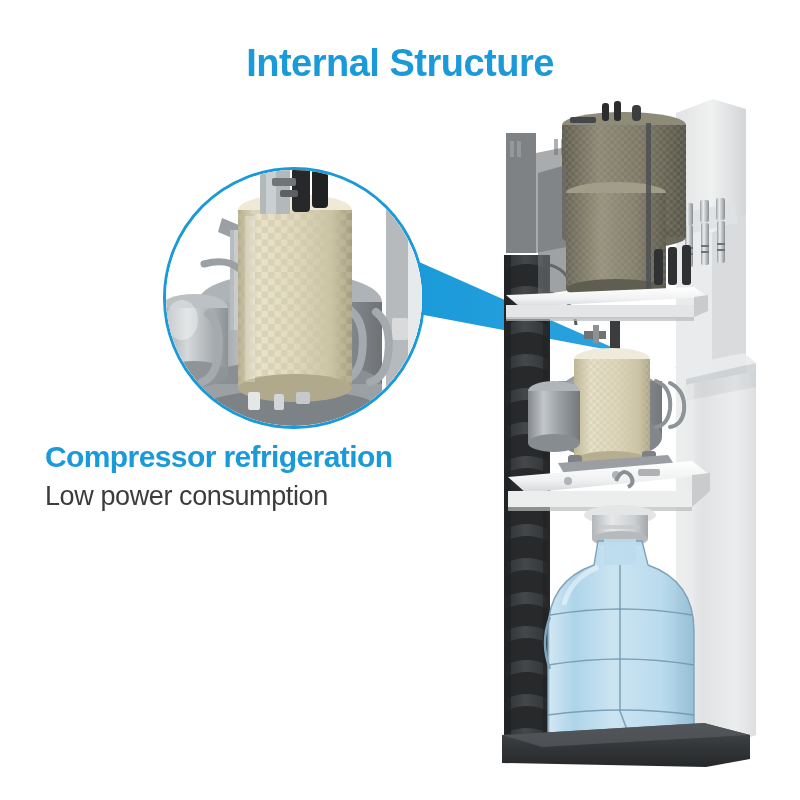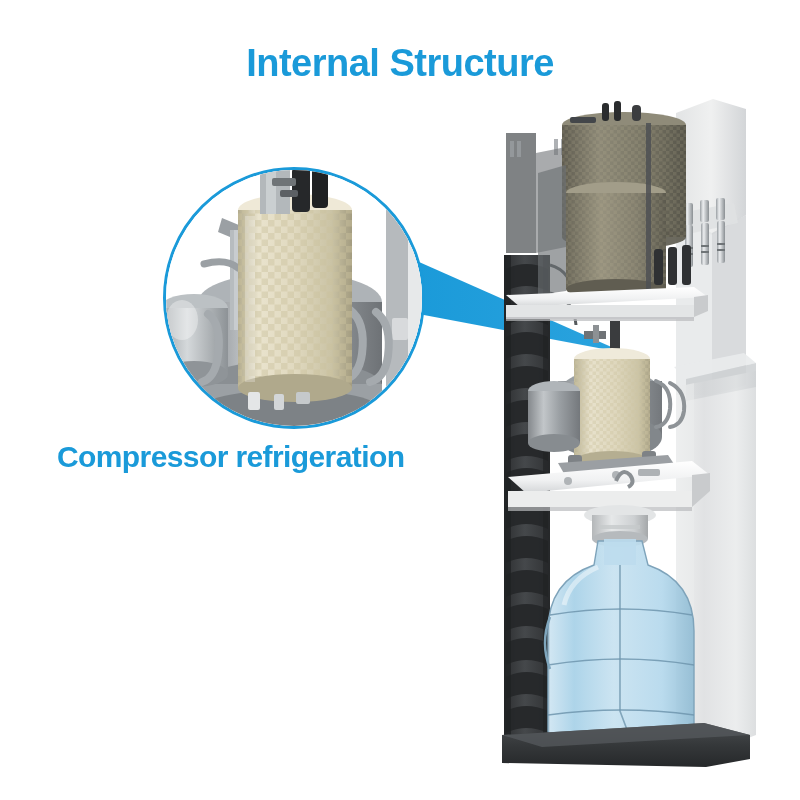--- a/index.html
+++ b/index.html
@@ -38,21 +38,20 @@
     color: #1a9ad9;
     white-space: nowrap;
   }
 
   
   .caption-block {
     position: absolute;
     left: 45px;
     top: 440px;
     width: 460px;
-    margin-left: 12px;
   }
   .caption-head {
     font-size: 30px;
     font-weight: bold;
     color: #1a9ad9;
     letter-spacing: -0.6px;
     line-height: 1.12;
     white-space: nowrap;
   }
   .caption-line {
@@ -486,16 +485,17 @@
           <rect x="110" y="226" width="10" height="16" rx="2" fill="#d3d6d8"></rect>
           <rect x="132" y="224" width="14" height="12" rx="2" fill="#c5c9cb"></rect>
         </g>
       </svg>
     </div>
   </div>
 
   <div class="caption-block">
     <div class="caption-head">Compressor refrigeration</div>
     <div class="caption-lines">
+      <div class="caption-line">Low power consumption</div>
     </div>
   </div>
 
 </div>
 
 </body></html>

